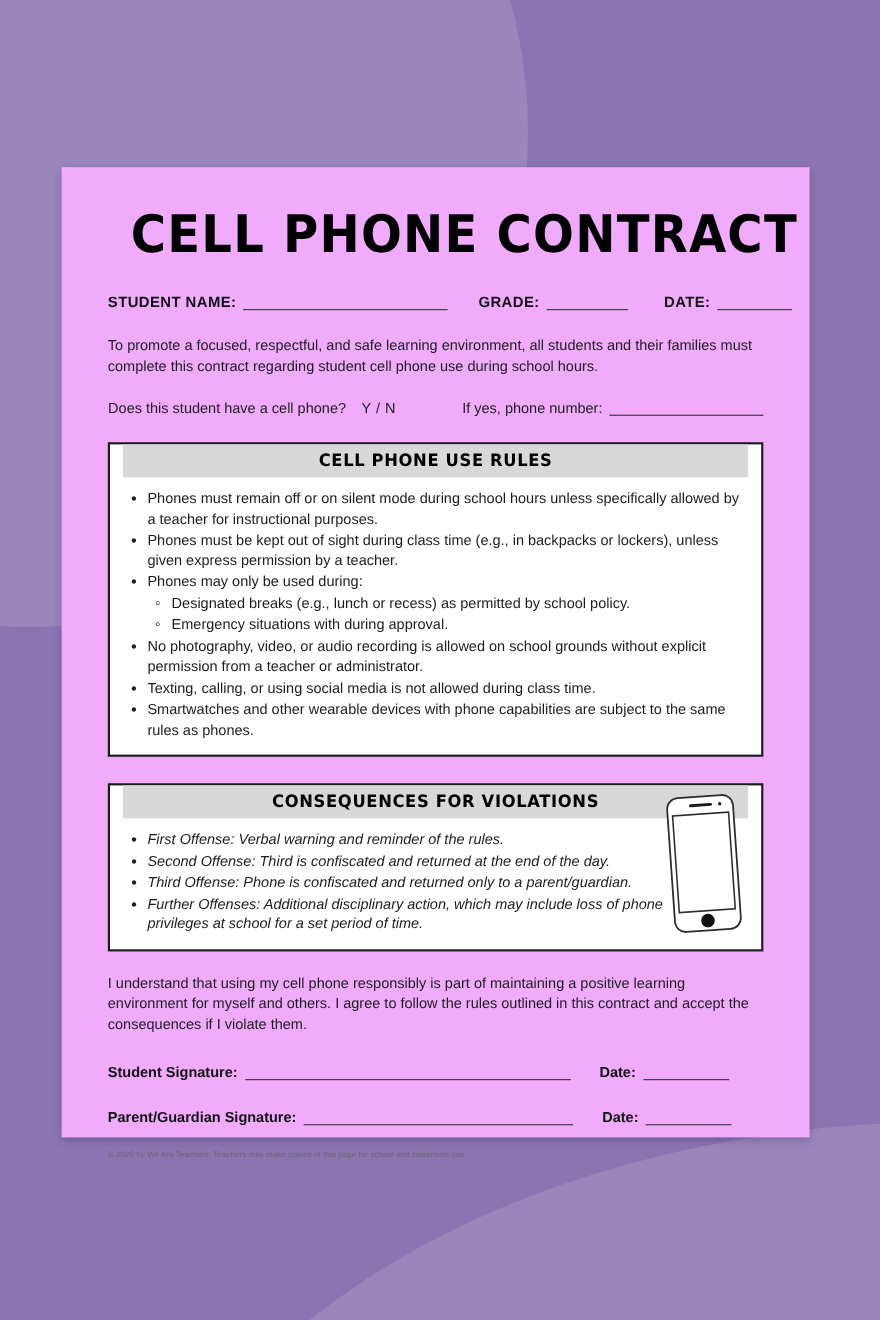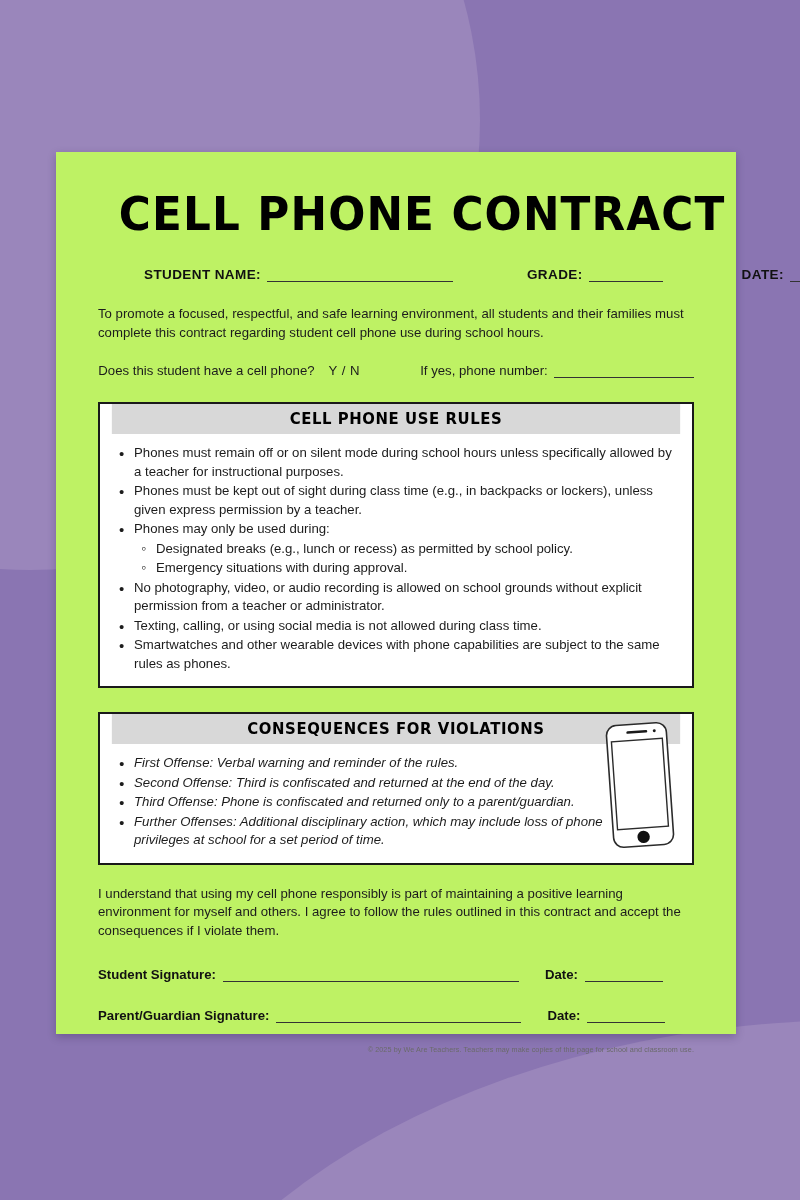--- a/index.html
+++ b/index.html
@@ -42,21 +42,21 @@
     background: #9a86bb;
   }
 
   
   .page {
     position: absolute;
     left: 56px;
     top: 152px;
     width: 680px;
     height: 882px;
-    background: #bef264;
+    background: #f0abfc;
     z-index: 2;
     box-shadow: 0 3px 8px rgba(40,20,70,0.28);
     padding: 38px 42px 0 42px;
   }
 
   
   .doc-title {
     font-family: "DejaVu Sans", sans-serif;
     font-weight: bold;
     font-size: 47px;
@@ -72,21 +72,21 @@
   .id-row {
     display: flex;
     align-items: flex-end;
     margin-top: 30px;
     font-weight: bold;
     font-size: 13.5px;
     letter-spacing: 0.4px;
     color: #111;
   }
   .id-field { display: flex; align-items: flex-end; }
-  .id-label { white-space: nowrap; margin-left: 46px; }
+  .id-label { white-space: nowrap; }
   .rule {
     border-bottom: 1.4px solid #333;
     height: 13px;
     margin-left: 6px;
   }
   .rule.name  { width: 186px; }
   .rule.grade { width: 74px; }
   .rule.date  { width: 68px; }
   .sp-grade { margin-left: 28px; }
   .sp-date  { margin-left: 33px; }
@@ -194,21 +194,21 @@
   .sig-row.first { margin-top: 26px; }
   .sig-row.second { margin-top: 26px; }
   .sig-row .sig-rule { border-bottom: 1.4px solid #333; height: 13px; margin-left: 7px; }
   .sig-row.first  .sig-rule { width: 296px; }
   .sig-row.second .sig-rule { width: 245px; }
   .sig-row .date-label { margin-left: 26px; }
   .sig-row .date-rule { border-bottom: 1.4px solid #333; height: 13px; margin-left: 7px; width: 78px; }
 
   .footer-note {
     margin-top: 22px;
-    text-align: right;
+    text-align: left;
     font-size: 7.2px;
     color: #6a6a6a;
     letter-spacing: 0.1px;
   }
 </style>
 </head>
 <body>
 
 <div class="bg-layer">
   <div class="blob-top-left"></div>

